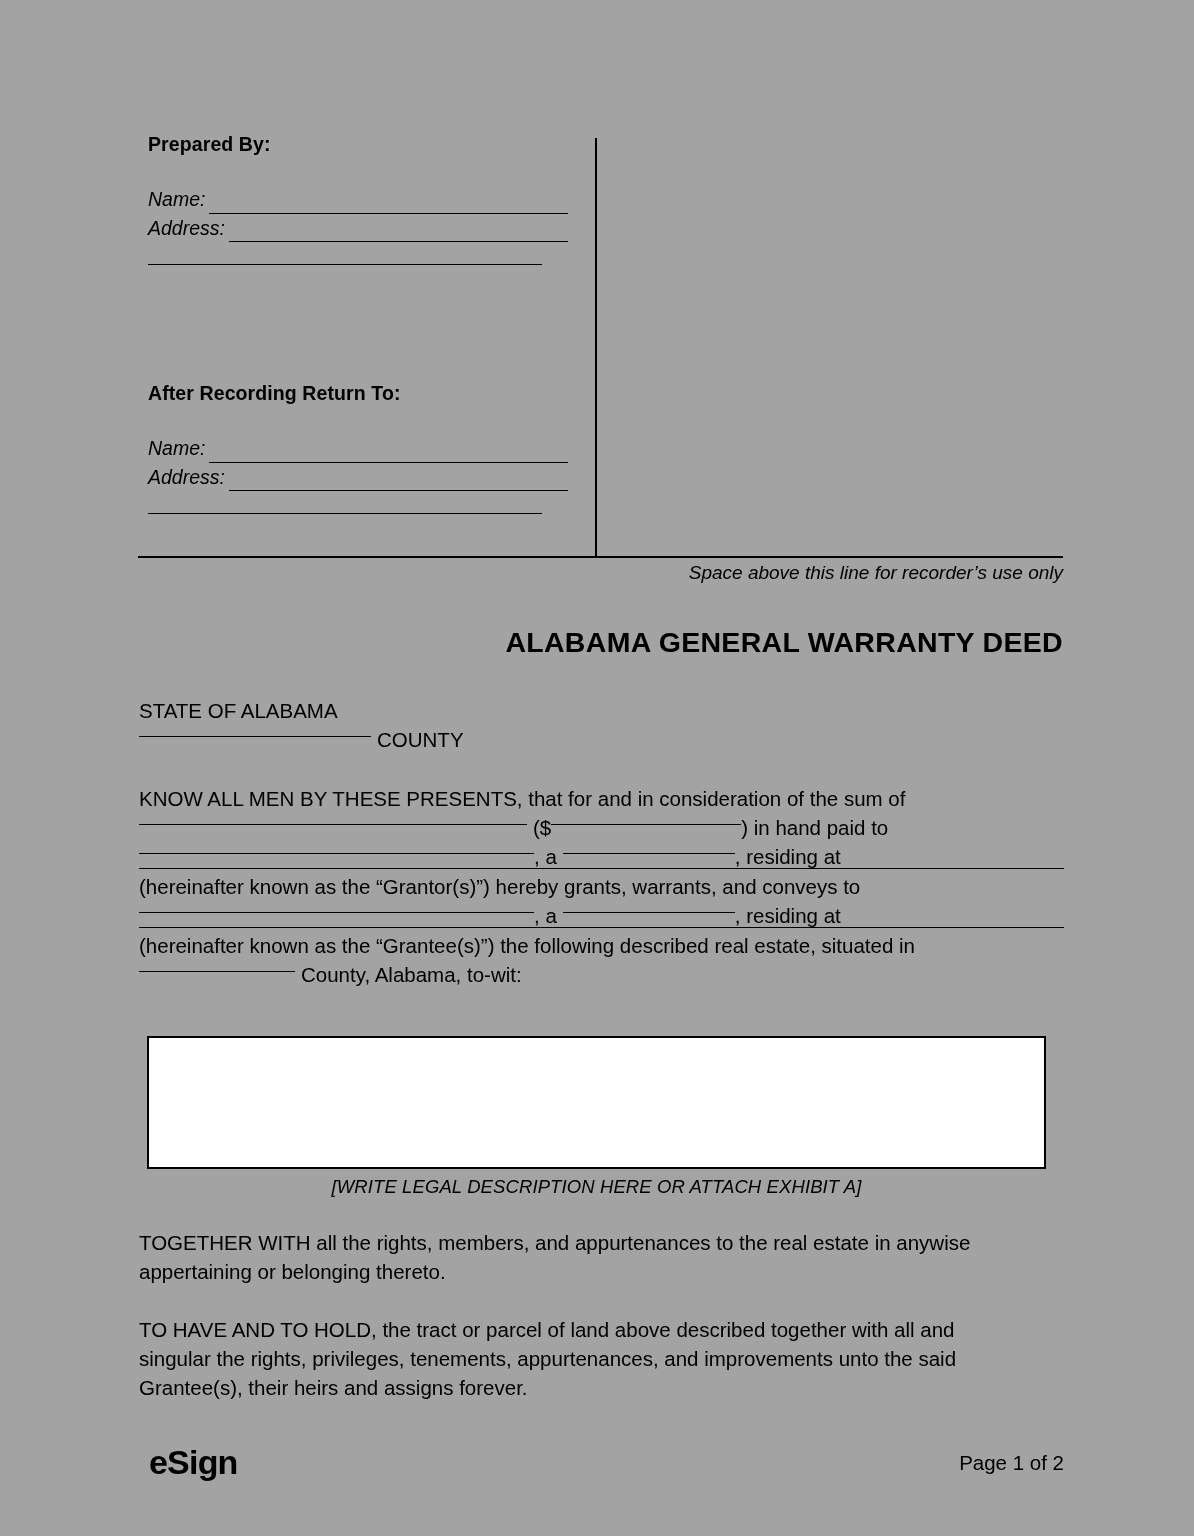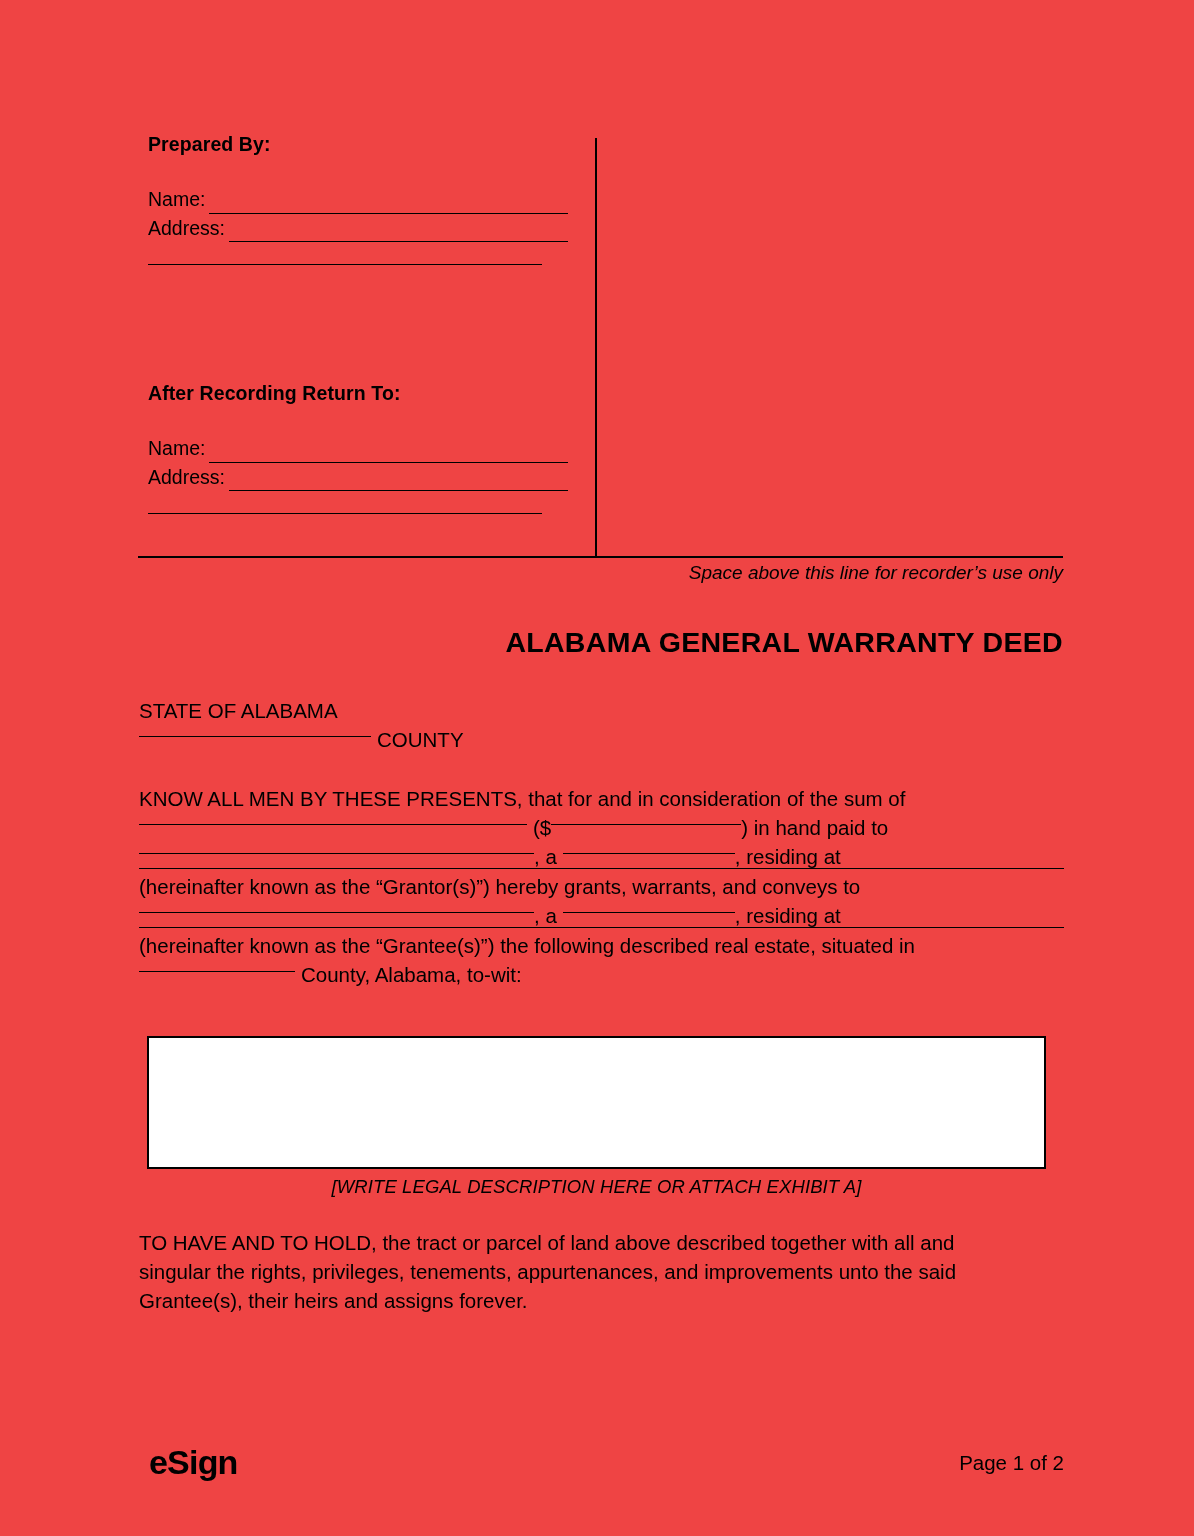--- a/index.html
+++ b/index.html
@@ -9,21 +9,21 @@
     background: #ffffff;
   }
   body {
     font-family: "Liberation Sans", sans-serif;
     color: #000000;
   }
   .page {
     position: relative;
     width: 1194px;
     height: 1536px;
-    background: #ef4444;
+    background: #a3a3a3;
     overflow: hidden;
     box-sizing: border-box;
   }
 
   
   .recorder-block {
     position: absolute;
     left: 138px;
     top: 134px;
     width: 925px;
@@ -61,20 +61,21 @@
     margin: 0 0 30px 0;
     line-height: 1.1;
   }
   .field-row {
     display: flex;
     align-items: flex-end;
     font-size: 19.5px;
     line-height: 1.45;
     margin: 0;
     white-space: nowrap;
+    font-style: italic;
   }
   .field-row .lbl { flex: 0 0 auto; }
   .field-row .rule {
     flex: 1 1 auto;
     border-bottom: 1.6px solid #000;
     margin-left: 4px;
     height: 0.95em;
   }
   .full-rule {
     border-bottom: 1.6px solid #000;
@@ -302,20 +303,21 @@
       <span class="sp"></span>
       <span class="txt">County, Alabama, to-wit:</span>
     </div>
 
   </div>
 
   <div class="legal-box"></div>
   <div class="legal-caption">[WRITE LEGAL DESCRIPTION HERE OR ATTACH EXHIBIT A]</div>
 
   <div class="closing">
+    <p class="para">TOGETHER WITH all the rights, members, and appurtenances to the real estate in anywise appertaining or belonging thereto.</p>
     <p class="para">TO HAVE AND TO HOLD, the tract or parcel of land above described together with all and singular the rights, privileges, tenements, appurtenances, and improvements unto the said Grantee(s), their heirs and assigns forever.</p>
   </div>
 
   <div class="footer">
     <div class="brand">eSign</div>
     <div class="page-num">Page 1 of 2</div>
   </div>
 
 </div>
 

